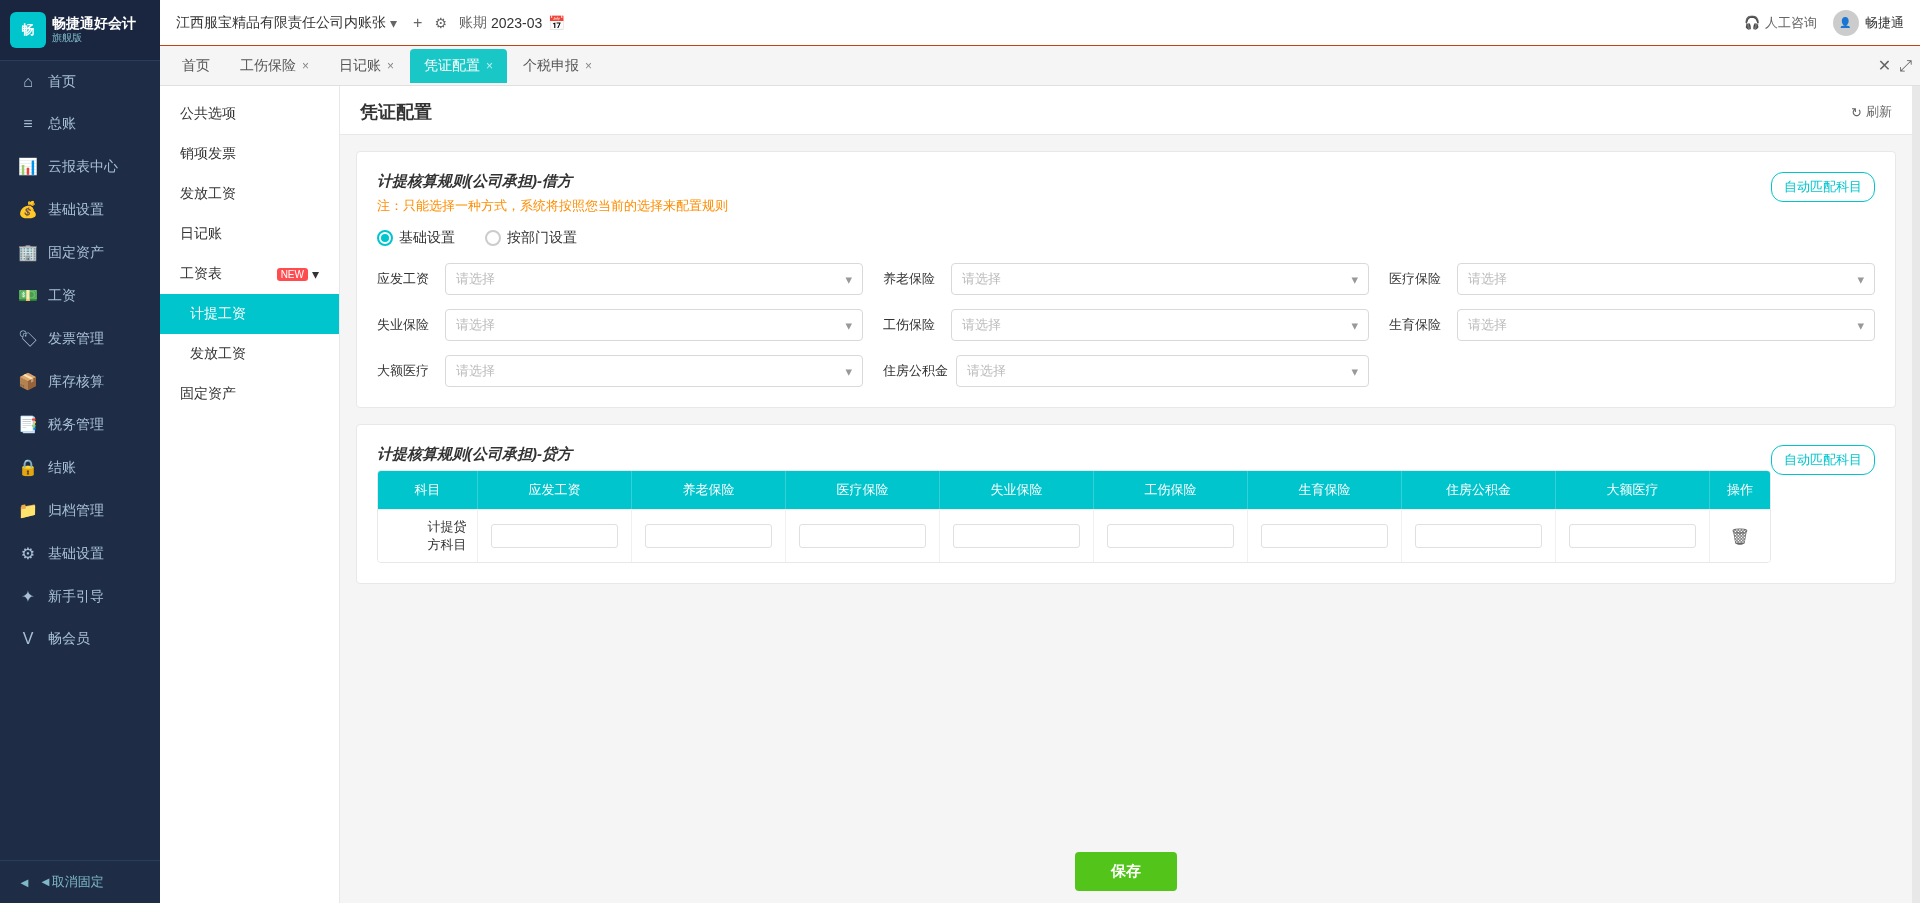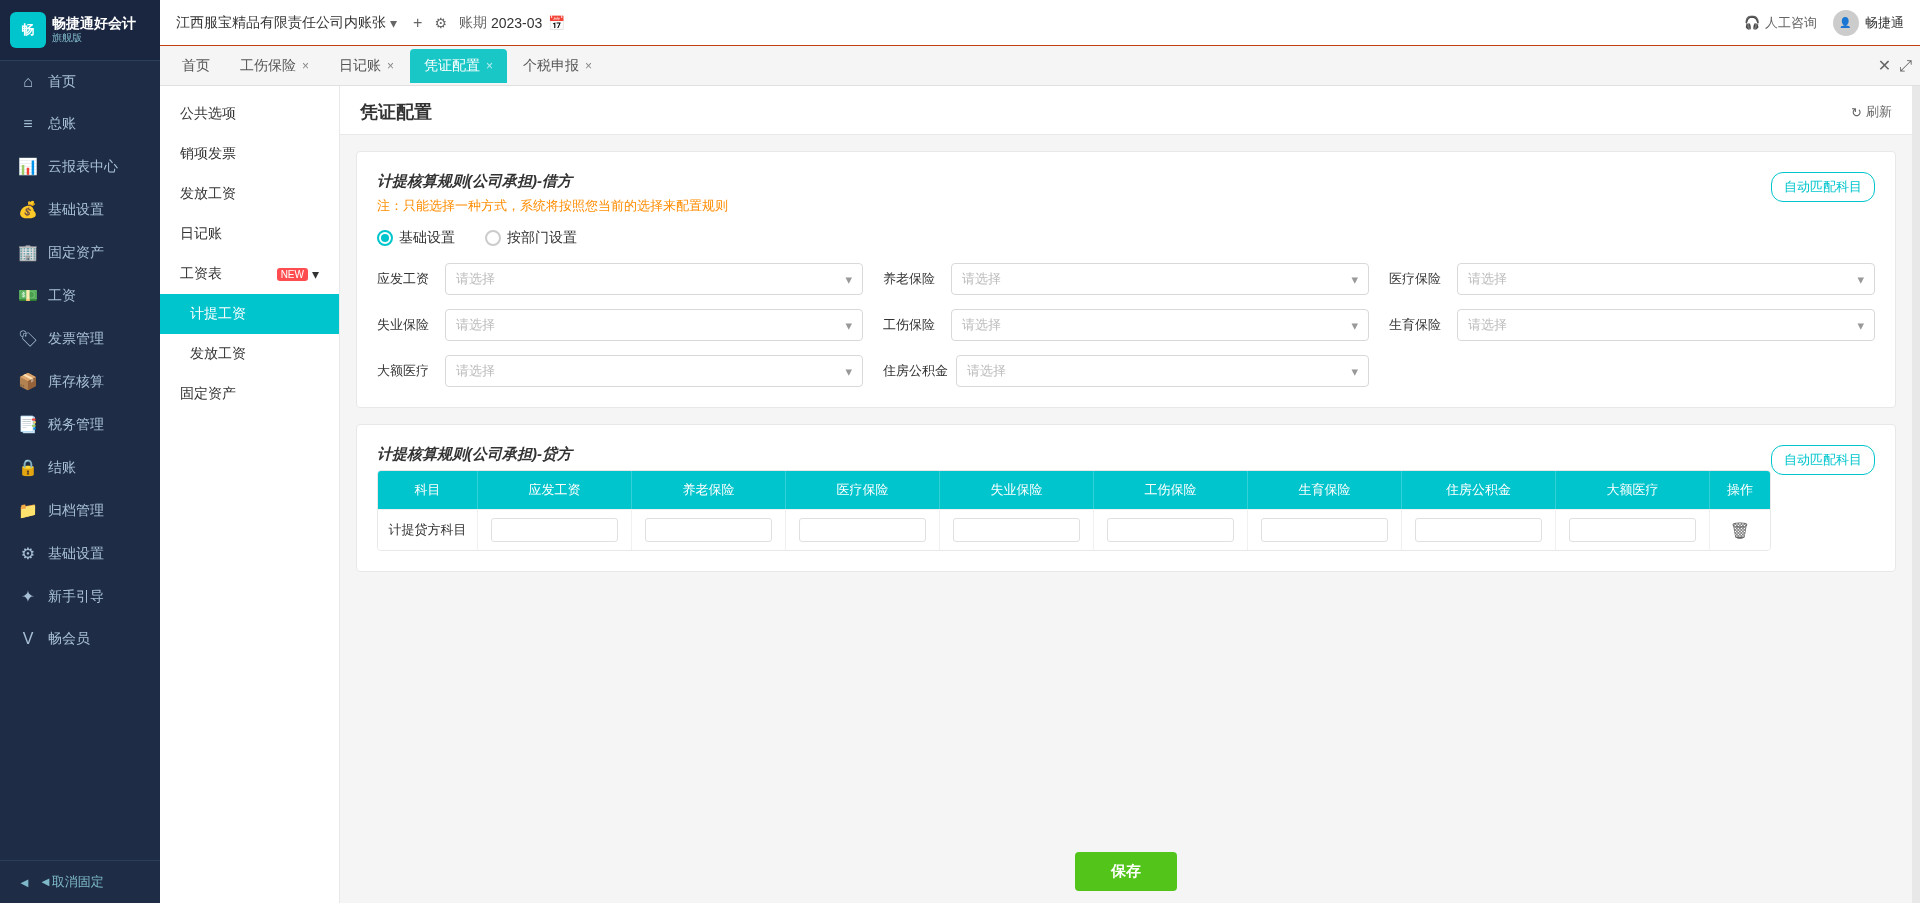--- a/index.html
+++ b/index.html
@@ -243,21 +243,21 @@
     }
     .td:last-child { border-right: none; }
     .td input {
       width: 90%;
       border: 1px solid #e0e0e0;
       border-radius: 3px;
       padding: 4px;
       font-size: 12px;
       text-align: center;
     }
-    .td-label { color: #333; font-size: 13px; }
+    .td-label { color: #333; font-size: 13px; margin-left: 39px; }
 
     
     .save-area {
       padding: 12px 20px;
       background: #f5f5f5;
       display: flex;
       justify-content: center;
       flex-shrink: 0;
     }
     .save-btn {

